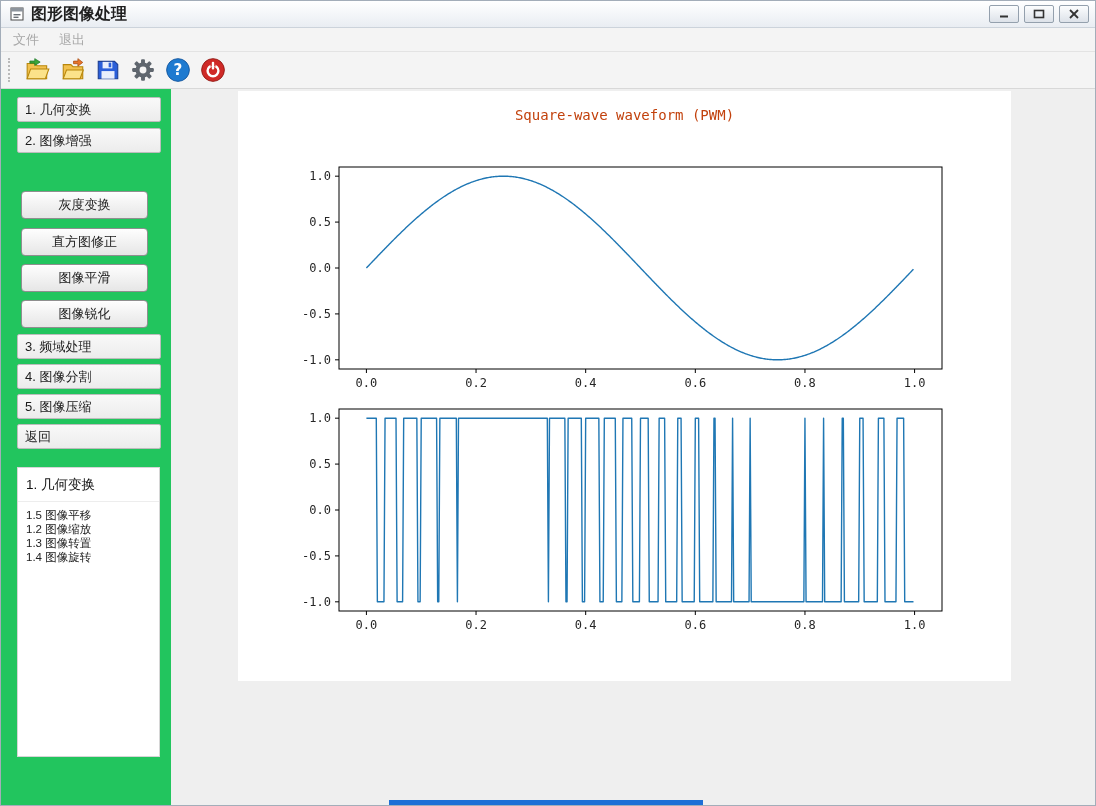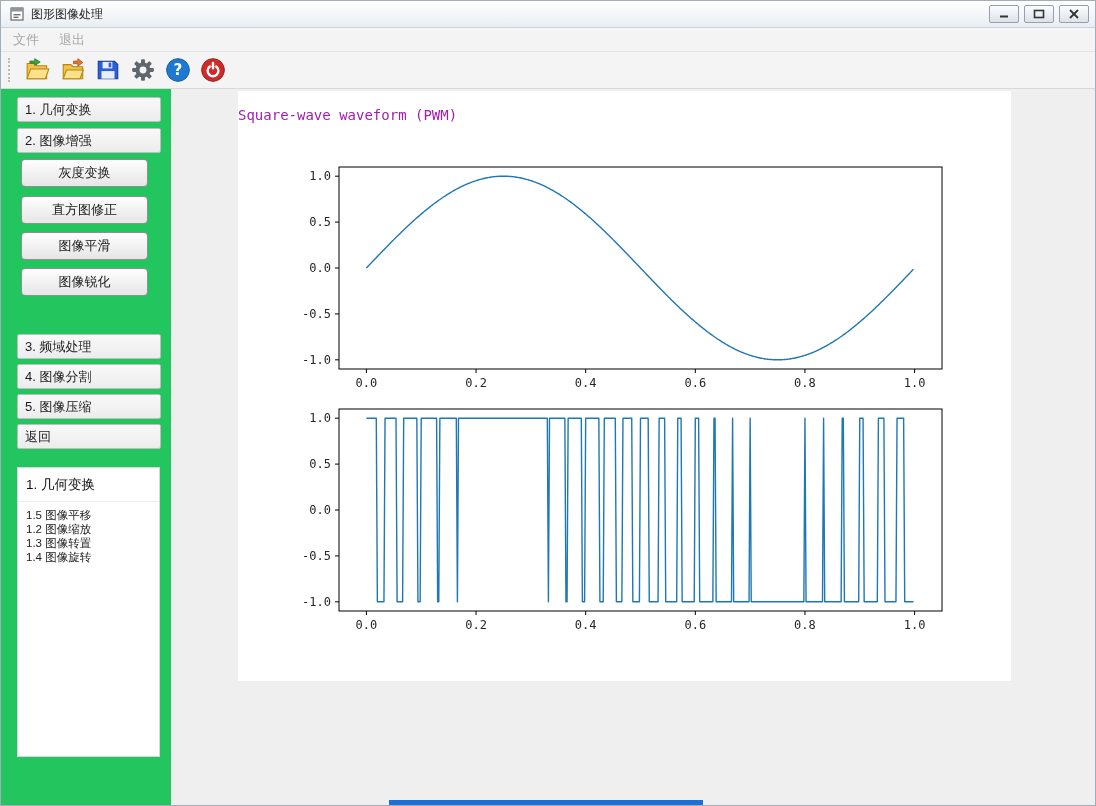--- a/index.html
+++ b/index.html
@@ -9,21 +9,21 @@
     font-family:"Liberation Sans","DejaVu Sans",sans-serif;
   }
   
   .titlebar{
     position:absolute;top:0;left:0;right:0;height:27px;
     background:linear-gradient(#ffffff,#e9edf2);
     border-bottom:1px solid #ccd3db;
     display:flex;align-items:center;padding:0 6px;box-sizing:border-box;
   }
   .app-icon{width:16px;height:16px;margin:0 6px 0 2px;flex:0 0 auto;}
-  .win-title{font-size:12px;color:#1f1f1f;}
+  .win-title{font-size:16px;color:#1f1f1f;font-weight:bold;}
   .win-controls{margin-left:auto;display:flex;gap:5px;}
   .win-btn{
     width:30px;height:18px;box-sizing:border-box;border:1px solid #94a0ad;border-radius:2px;
     background:linear-gradient(#fcfdfe,#dde2e9);display:flex;align-items:center;justify-content:center;
     padding:0;cursor:default;
   }
   
   .menubar{
     position:absolute;top:27px;left:0;right:0;height:24px;
     background:#f4f4f4;border-bottom:1px solid #e3e3e3;
@@ -48,36 +48,37 @@
     background:linear-gradient(#f9f9f9,#ececec);
     border:1px solid #bdbdbd;border-radius:2px;
     font-family:inherit;font-size:13px;color:#1b1b1b;text-align:left;
     display:flex;align-items:center;padding:0 0 0 7px;cursor:default;
   }
   .sb-sub{
     left:20px;width:127px;height:28px;justify-content:center;padding-left:0;
     border:1px solid #8f8f8f;border-radius:4px;
     background:linear-gradient(#fefefe,#e6e6e6);
     box-shadow:inset 0 1px 0 #ffffff;
+    margin-top:32px;
   }
   .side-list{
     position:absolute;left:16px;top:378px;width:143px;height:290px;box-sizing:border-box;
     background:#ffffff;border:1px solid #d6d6d6;
   }
   .side-list-header{
     font-size:13.5px;color:#111;padding:8px 8px 7px 8px;border-bottom:1px solid #ededed;
   }
   .side-list-items{padding:6px 8px;}
   .side-list-item{font-size:11.5px;color:#222;line-height:14px;cursor:default;}
   
   .main{position:absolute;top:88px;left:170px;right:0;bottom:0;background:#efefef;}
   .figure{position:absolute;left:67px;top:2px;width:773px;height:590px;background:#ffffff;}
   .fig-title{
-    position:absolute;top:16px;left:0;width:100%;text-align:left;
-    font-family:"DejaVu Sans Mono","Liberation Mono",monospace;font-size:14px;color:#a21caf;
+    position:absolute;top:16px;left:0;width:100%;text-align:center;
+    font-family:"DejaVu Sans Mono","Liberation Mono",monospace;font-size:14px;color:#c2410c;
   }
   .plot{position:absolute;left:56px;}
   .tick-label{font-family:"DejaVu Sans Mono","Liberation Mono",monospace;font-size:12px;fill:#262626;}
   
   .bottom-strip{position:absolute;left:388px;top:799px;width:314px;height:7px;background:#1d6fd6;}
 </style>
 </head>
 <body>
 
 <div class="window">

